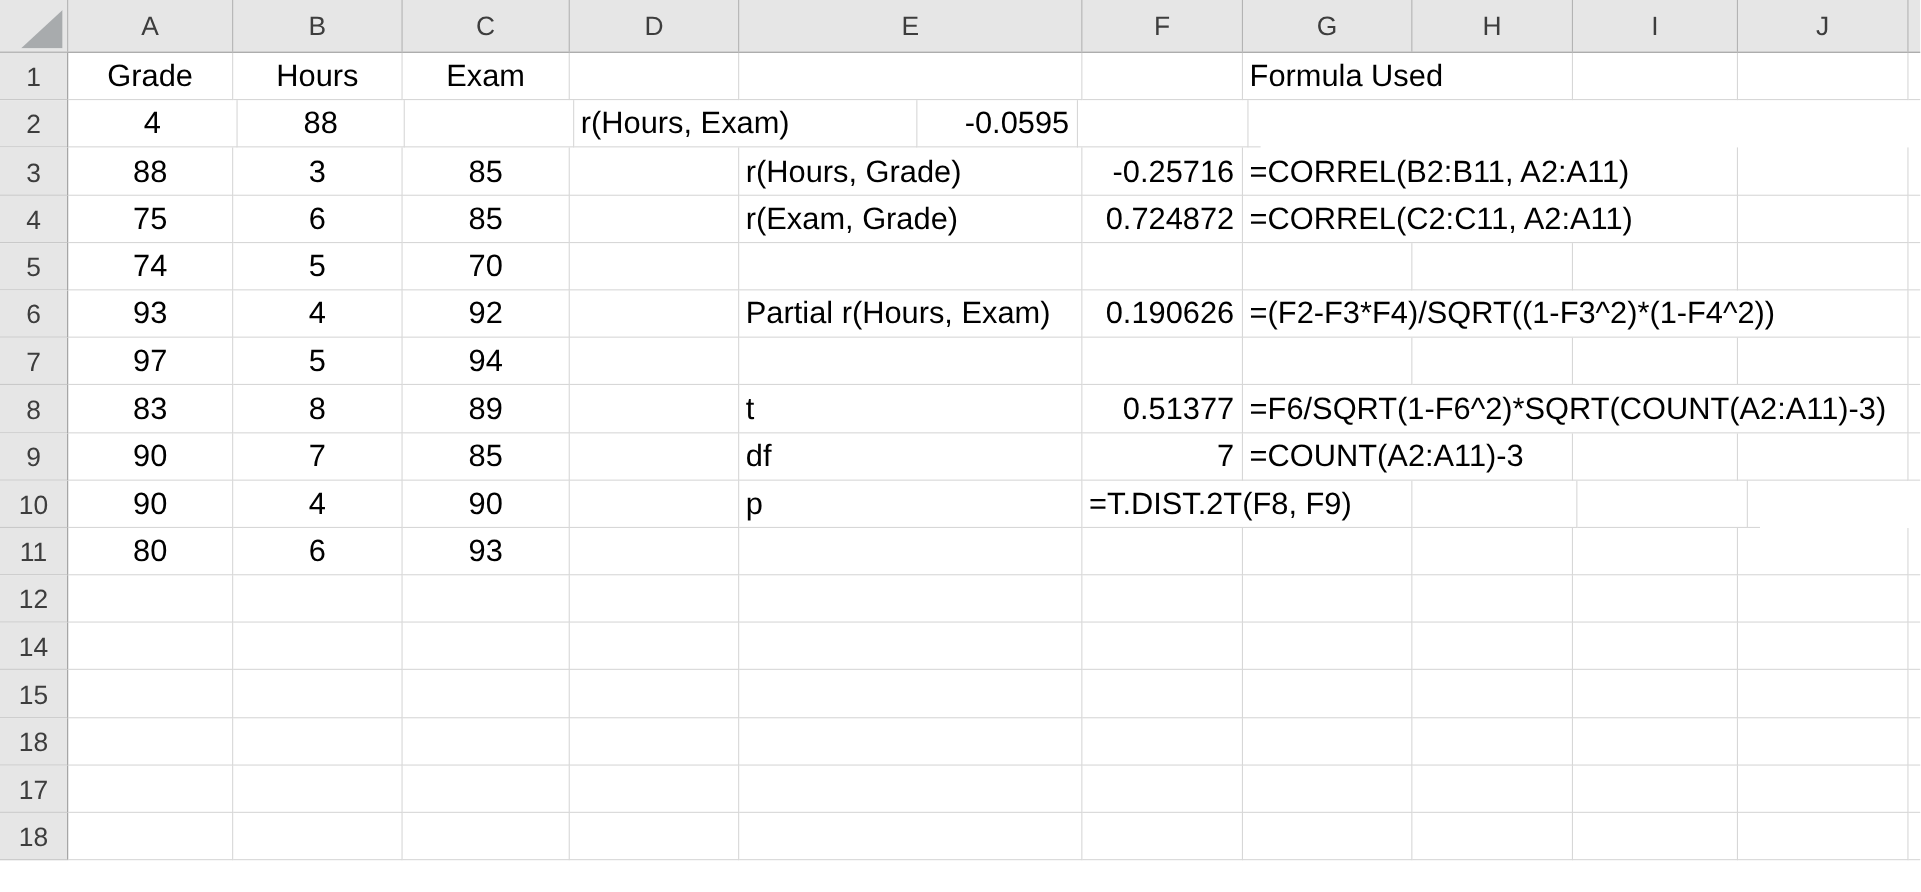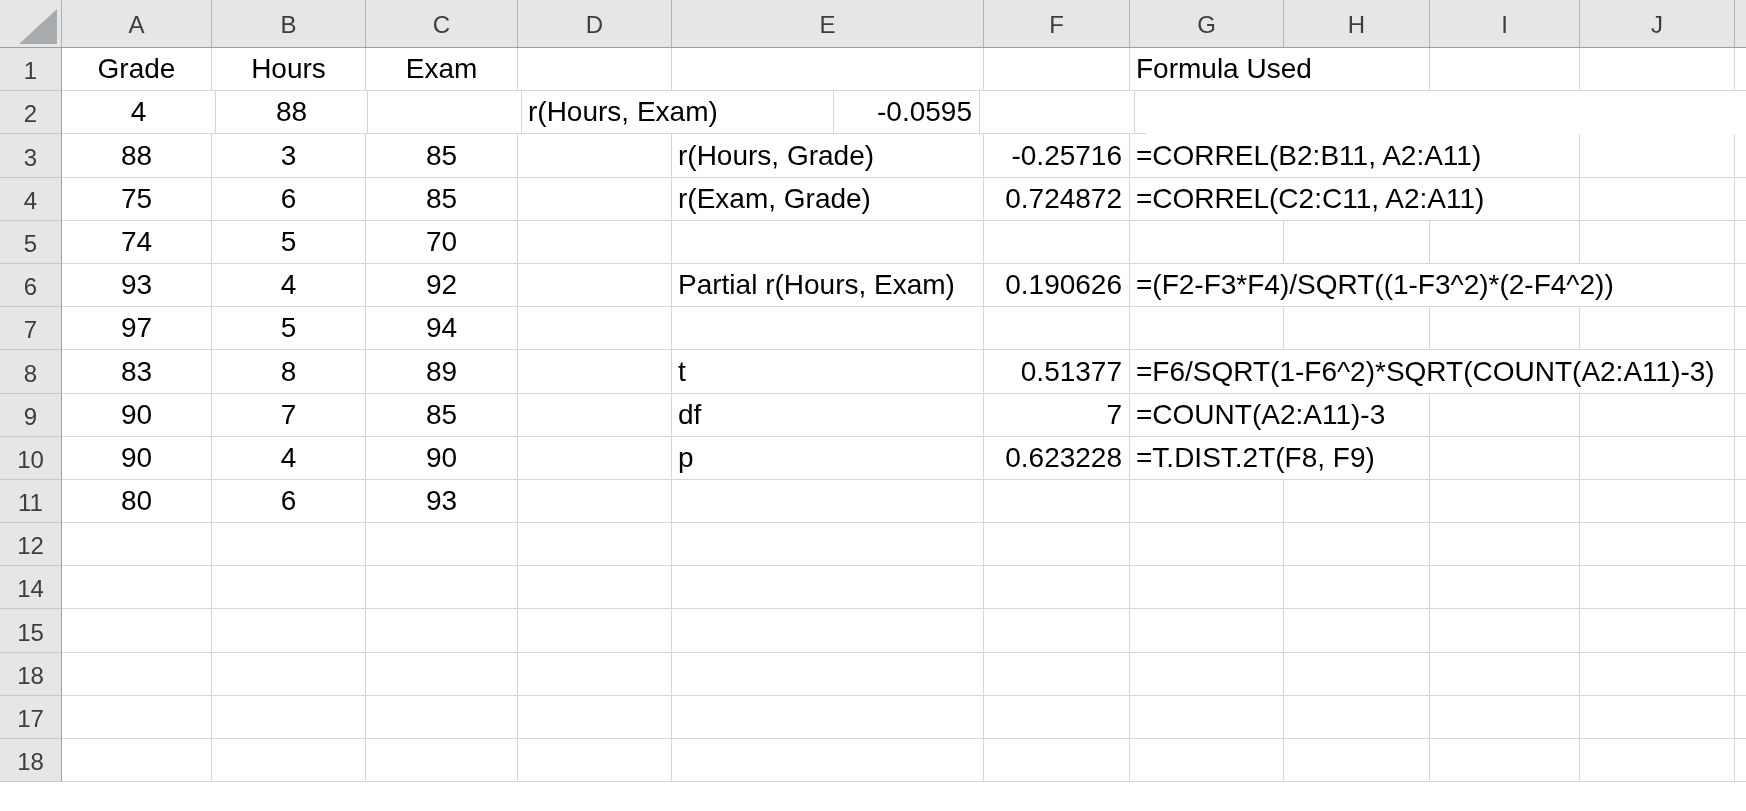--- a/index.html
+++ b/index.html
@@ -132,21 +132,21 @@
   </div>
 
   <div class="row">
     <div class="gut">6</div>
     <div class="cell cA center">93</div>
     <div class="cell cB center">4</div>
     <div class="cell cC center">92</div>
     <div class="cell cD"></div>
     <div class="cell cE left">Partial r(Hours, Exam)</div>
     <div class="cell cF right">0.190626</div>
-    <div class="cell gspan4 left">=(F2-F3*F4)/SQRT((1-F3^2)*(2-F4^2))</div>
+    <div class="cell gspan4 left">=(F2-F3*F4)/SQRT((1-F3^2)*(1-F4^2))</div>
     <div class="cell cK"></div>
   </div>
 
   <div class="row">
     <div class="gut">7</div>
     <div class="cell cA center">97</div>
     <div class="cell cB center">5</div>
     <div class="cell cC center">94</div>
     <div class="cell cD"></div>
     <div class="cell cE"></div>
@@ -184,21 +184,20 @@
     <div class="cell cK"></div>
   </div>
 
   <div class="row">
     <div class="gut">10</div>
     <div class="cell cA center">90</div>
     <div class="cell cB center">4</div>
     <div class="cell cC center">90</div>
     <div class="cell cD"></div>
     <div class="cell cE left">p</div>
-    <div class="cell cF right">0.623228</div>
     <div class="cell gspan2 left">=T.DIST.2T(F8, F9)</div>
     <div class="cell cI"></div>
     <div class="cell cJ"></div>
     <div class="cell cK"></div>
   </div>
 
   <div class="row">
     <div class="gut">11</div>
     <div class="cell cA center">80</div>
     <div class="cell cB center">6</div>

